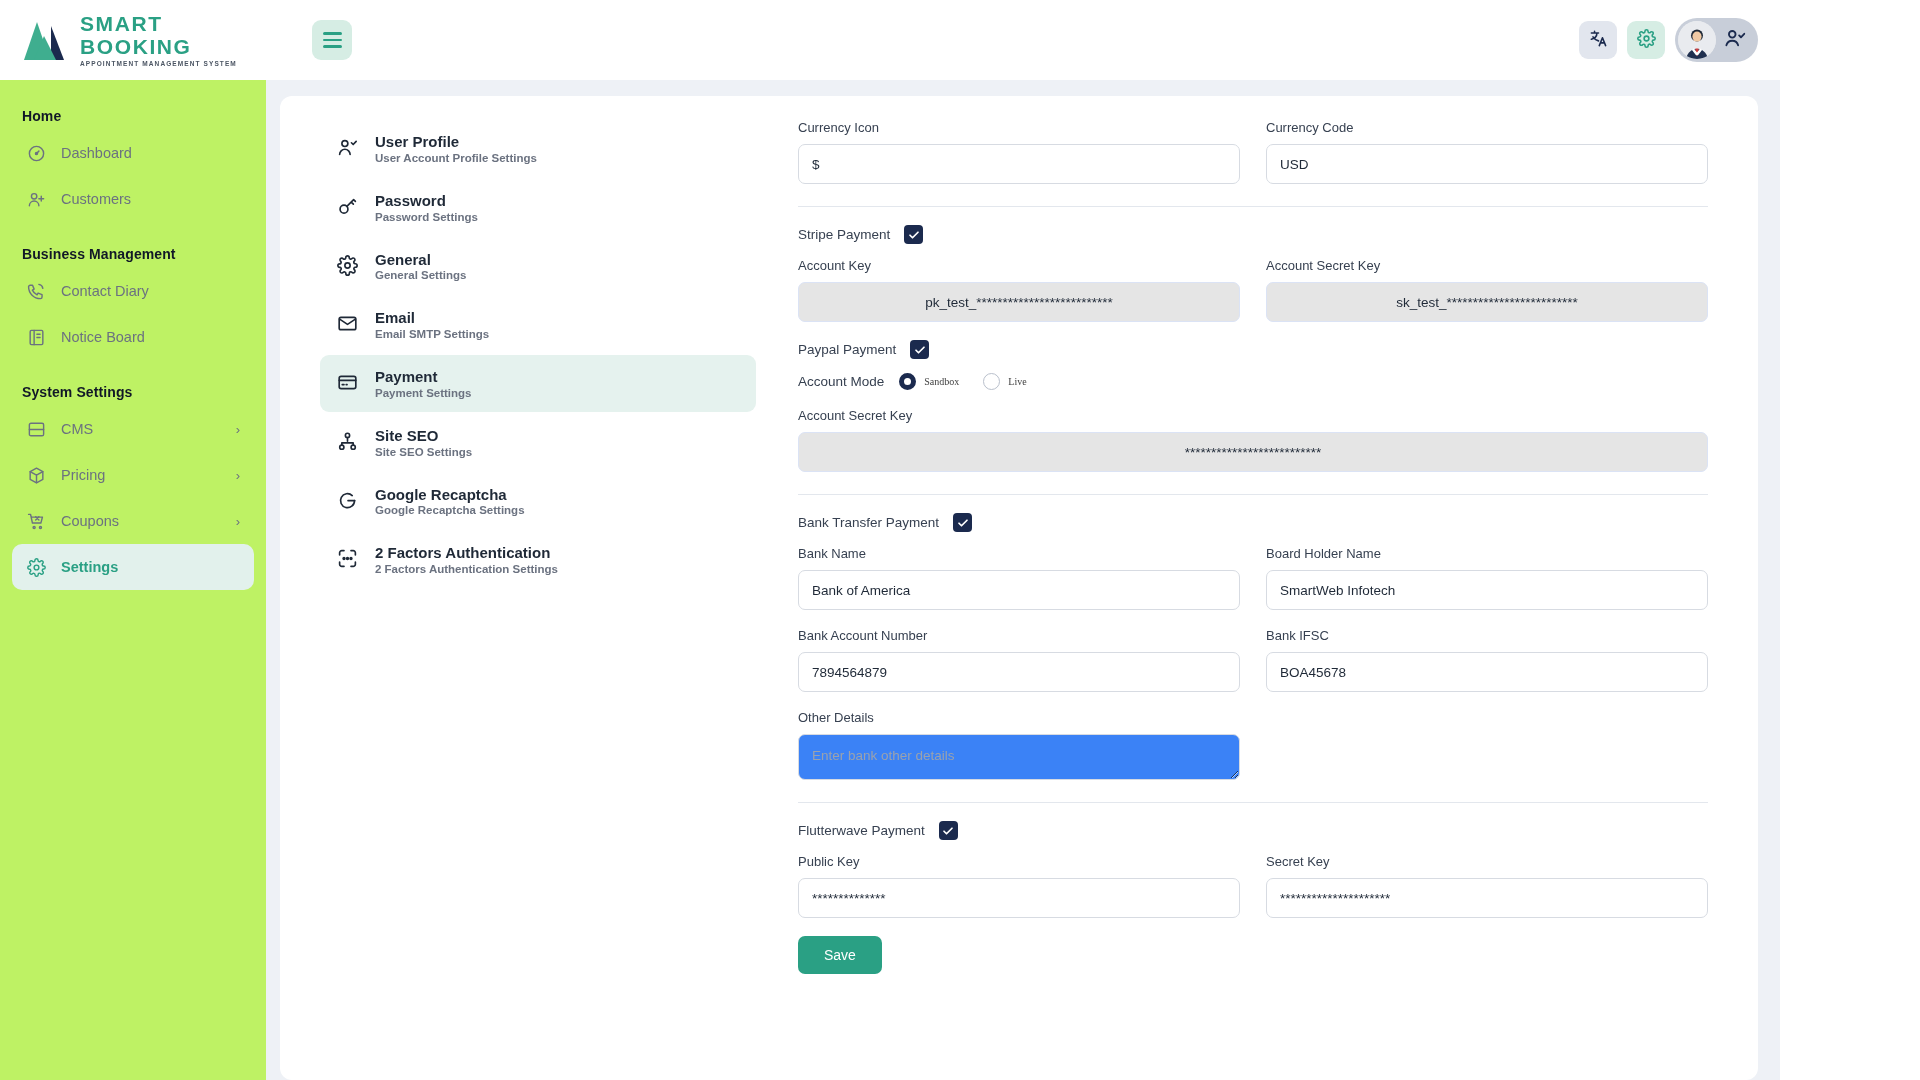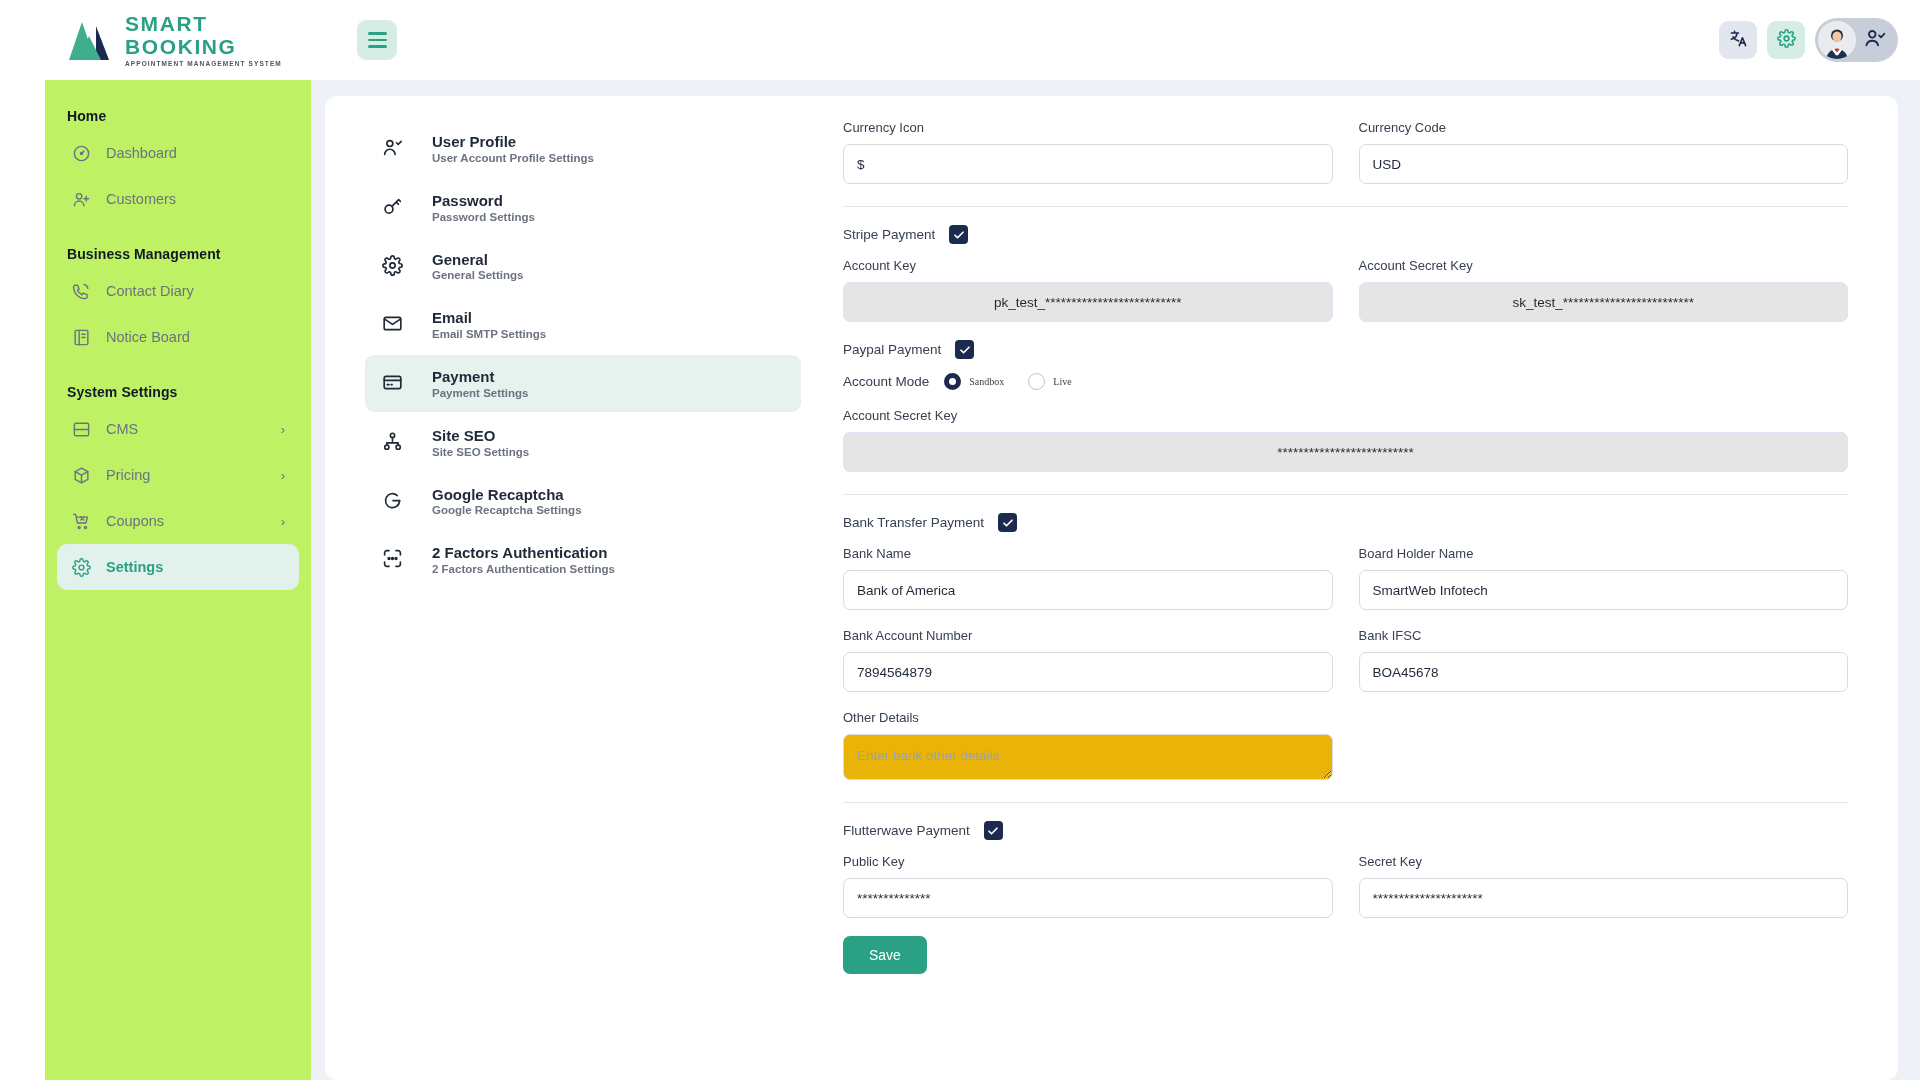--- a/index.html
+++ b/index.html
@@ -2,21 +2,21 @@
 <html><head>
 <meta charset="utf-8">
 <style>
   * { box-sizing: border-box; margin: 0; padding: 0; }
   html, body {
     width: 1920px; height: 1080px;
     font-family: "Liberation Sans", sans-serif;
     background: #ffffff;
     overflow: hidden;
   }
-  .app { display: flex; flex-direction: column; width: 1920px; height: 1080px; padding-left: 45px; }
+  .app { display: flex; flex-direction: column; width: 1780px; height: 1080px; }
 
   
   .header {
     height: 80px; min-height: 80px;
     display: flex; align-items: center;
     background: #ffffff;
     padding: 0 22px 0 24px;
     position: relative; z-index: 5;
   }
   .logo-wrap { display: flex; align-items: center; width: 240px; gap: 10px; }
@@ -89,21 +89,21 @@
   }
   .card {
     background: #ffffff; border-radius: 12px; flex: 1;
     display: flex; min-width: 0; overflow: hidden;
     padding: 24px 0 0 0;
   }
 
   
   .settings-nav { width: 476px; min-width: 476px; padding: 0 0 0 40px; }
   .snav-item {
-    display: flex; align-items: flex-start; gap: 28px;
+    display: flex; align-items: flex-start; gap: 16px;
     padding: 13px 18px 13px 16px; border-radius: 9px; cursor: pointer;
     margin-bottom: 2px;
   }
   .snav-item.active { background: #e5f2ee; }
   .snav-ico { width: 23px; height: 23px; flex: 0 0 auto; margin-top: 3px; display:flex; align-items:center; justify-content:center;}
   .snav-title { font-size: 15px; font-weight: 700; color: #1f2937; line-height: 1.25; }
   .snav-desc { font-size: 11.5px; font-weight: 700; color: #6b7280; margin-top: 0; }
 
   
   .form-panel {
@@ -117,21 +117,21 @@
   }
   .inp {
     width: 100%; height: 40px; border: 1px solid #d7dbe2; border-radius: 7px;
     background: #ffffff; font-size: 13.5px; color: #1f2937;
     padding: 0 13px; font-family: "Liberation Sans", sans-serif;
   }
   .inp::placeholder { color: #9aa2ae; }
   .inp.filled-blue { background: #e5e5e5; border-color: #dbe3f5; text-align: center; }
   .ta {
     width: 100%; height: 46px; border: 1px solid #d7dbe2; border-radius: 7px;
-    background: #eab308; font-size: 13.5px; color: #1f2937;
+    background: #3b82f6; font-size: 13.5px; color: #1f2937;
     padding: 13px; resize: vertical; font-family: "Liberation Sans", sans-serif;
     display: block;
   }
   .ta::placeholder { color: #9aa2ae; }
   .hr { height: 1px; background: #e3e7ed; margin: 22px 0 0 0; }
   .sect-head {
     display: flex; align-items: center; gap: 14px;
     margin: 18px 0 14px 0;
   }
   .sect-head .sect-label { font-size: 13.5px; color: #374151; }

